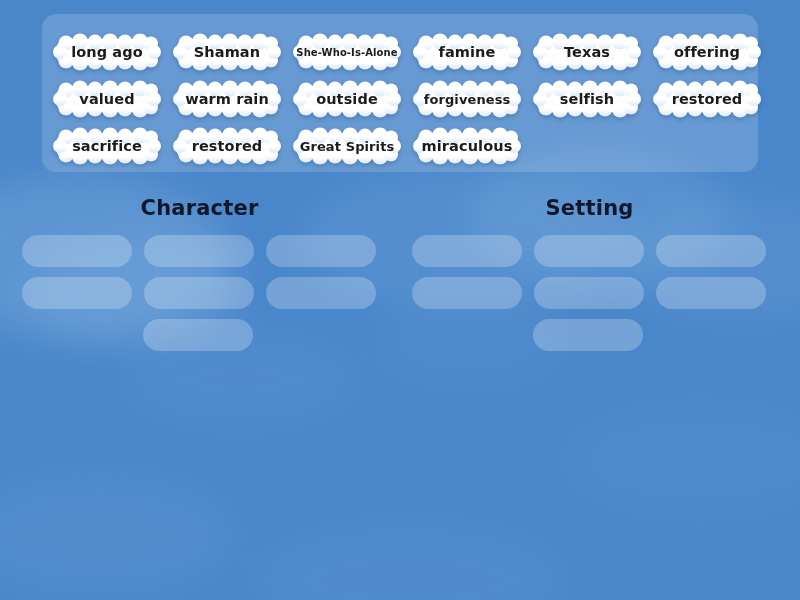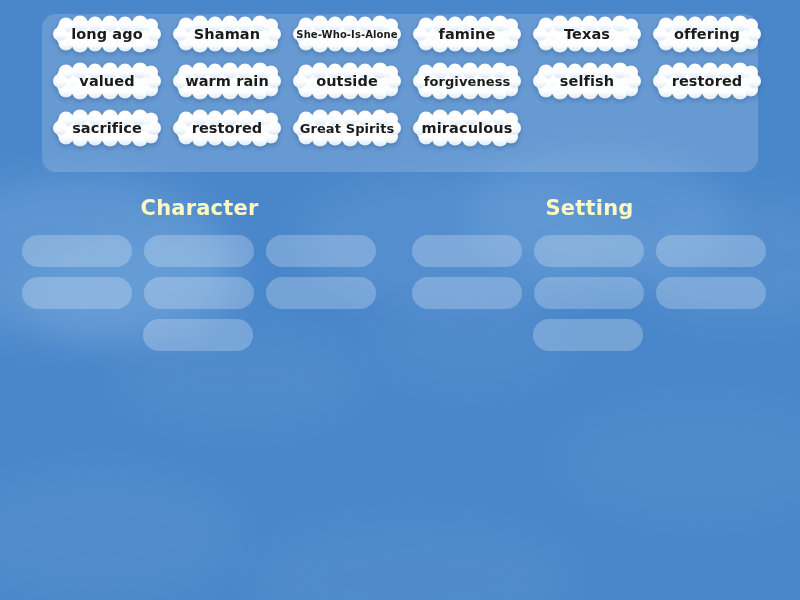--- a/index.html
+++ b/index.html
@@ -36,21 +36,21 @@
   .bg-cloud.c9 { left:560px;  top:400px;  width:280px; height:120px; opacity:.10; }
   .bg-cloud.c10{ left:370px;  top:300px;  width:200px; height:90px;  opacity:.10; }
 
   
   #tile-bank {
     position:absolute;
     left:42px; top:14px;
     width:716px; height:158px;
     background:rgba(255,255,255,.16);
     border-radius:14px;
-    padding:0 10px;
+    padding:18px 10px;
     display:flex;
     flex-direction:column;
     gap:7px;
     align-items:center;
     justify-content:flex-start;
   }
   .bank-row {
     display:flex;
     gap:10px;
     justify-content:flex-start;
@@ -94,21 +94,21 @@
   }
   #group-character  { left:22px;  top:196px; }
   #group-setting    { left:412px; top:196px; }
   #group-problem    { left:22px;  top:392px; }
   #group-resolution { left:412px; top:392px; }
 
   .group-title {
     text-align:center;
     font-size:21px;
     font-weight:bold;
-    color:#fef9c3;
+    color:#0f172a;
     margin-bottom:15px;
     letter-spacing:.2px;
   }
 
   .slots {
     display:flex;
     flex-wrap:wrap;
     gap:10px 12px;
     justify-content:flex-start;
   }

